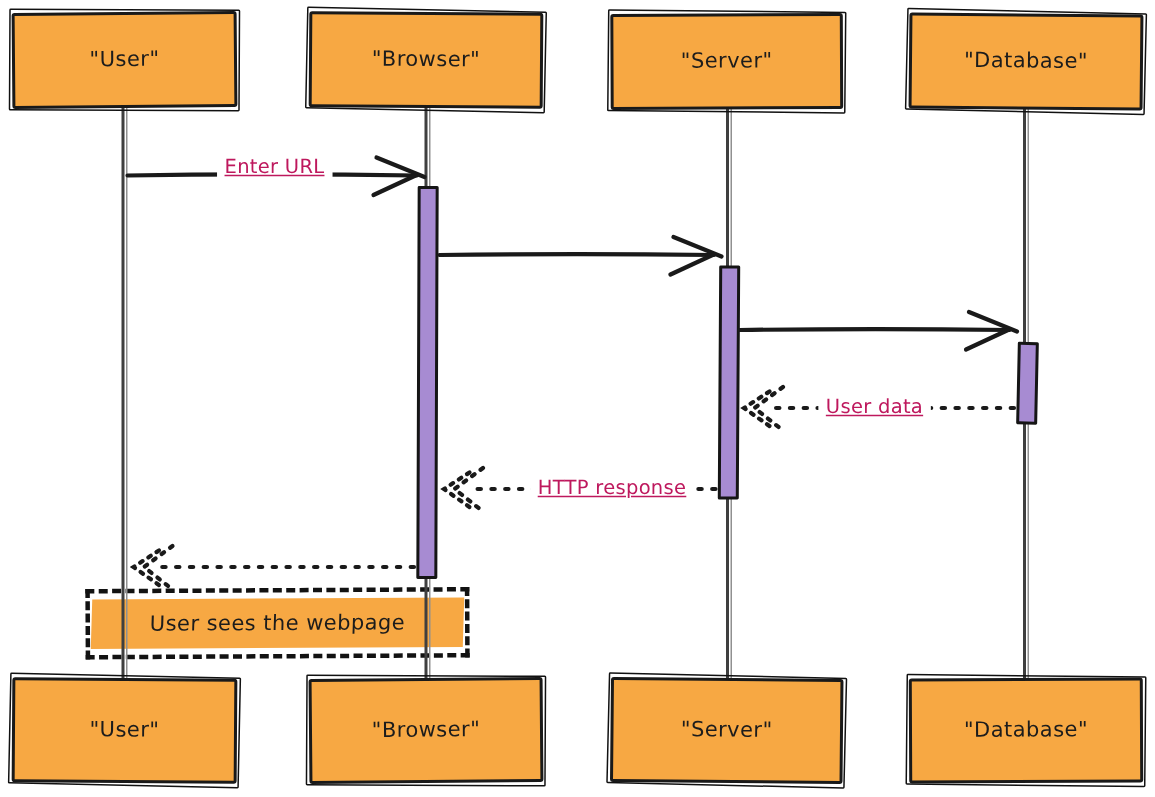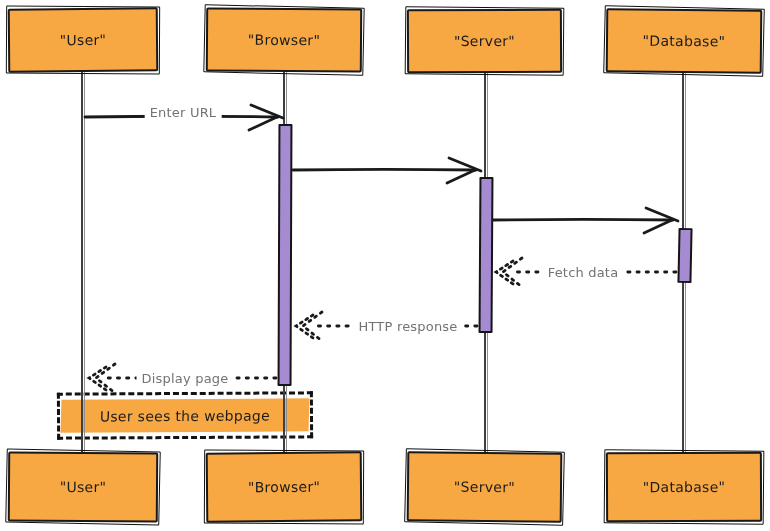--- a/index.html
+++ b/index.html
@@ -31,21 +31,21 @@
   .activation{
     position:absolute;width:14px;z-index:5;background:#A78BD2;
     border:2.5px solid #151515;border-radius:1px;box-sizing:border-box;
   }
   
   .arrows{position:absolute;left:0;top:0;z-index:6;pointer-events:none;}
   
   .msg{
     position:absolute;z-index:7;transform:translate(-50%,-50%);
     background:#ffffff;padding:1px 5px;font-size:13px;letter-spacing:.2px;
-    white-space:nowrap;color:#737373;
+    white-space:nowrap;color:#be185d;text-decoration:underline;
   }
   
   .note{
     position:absolute;left:57px;top:392px;width:256px;height:47px;z-index:3;
     border:3.5px dashed #121212;box-sizing:border-box;transform:rotate(-.3deg);
   }
   .note-fill{
     position:absolute;left:1px;right:1px;top:4px;bottom:4px;background:#F7A843;
     transform:skewX(-2deg);display:flex;align-items:center;justify-content:center;
     font-size:14px;letter-spacing:.3px;
@@ -132,17 +132,16 @@
 
       <g>
         <path d="M276 378 L108 378" stroke-width="2.8" stroke-dasharray="2.2 7"></path>
         <path d="M106 367 L89 378 L106 390" stroke-width="2.8" stroke-dasharray="2 4.5"></path>
         <path d="M115 364 L96 378 L115 393" stroke-width="2.8" stroke-dasharray="2 5"></path>
       </g>
     </g>
   </svg>
 
   <div class="msg" style="left:183px;top:112px">Enter URL</div>
-  <div class="msg" style="left:583px;top:272px">Fetch data</div>
+  <div class="msg" style="left:583px;top:272px">User data</div>
   <div class="msg" style="left:408px;top:326px">HTTP response</div>
-  <div class="msg" style="left:185px;top:378px">Display page</div>
 
 </div>
 
 </body></html>

